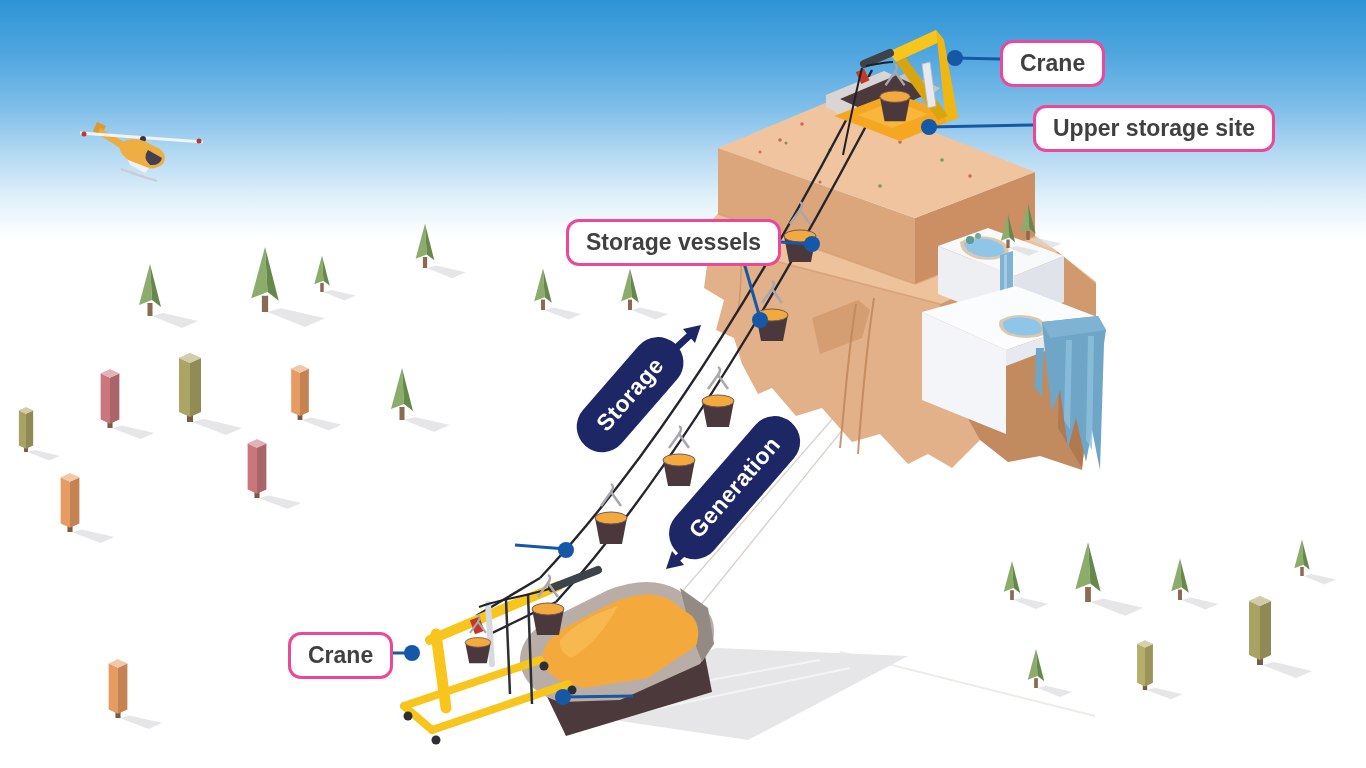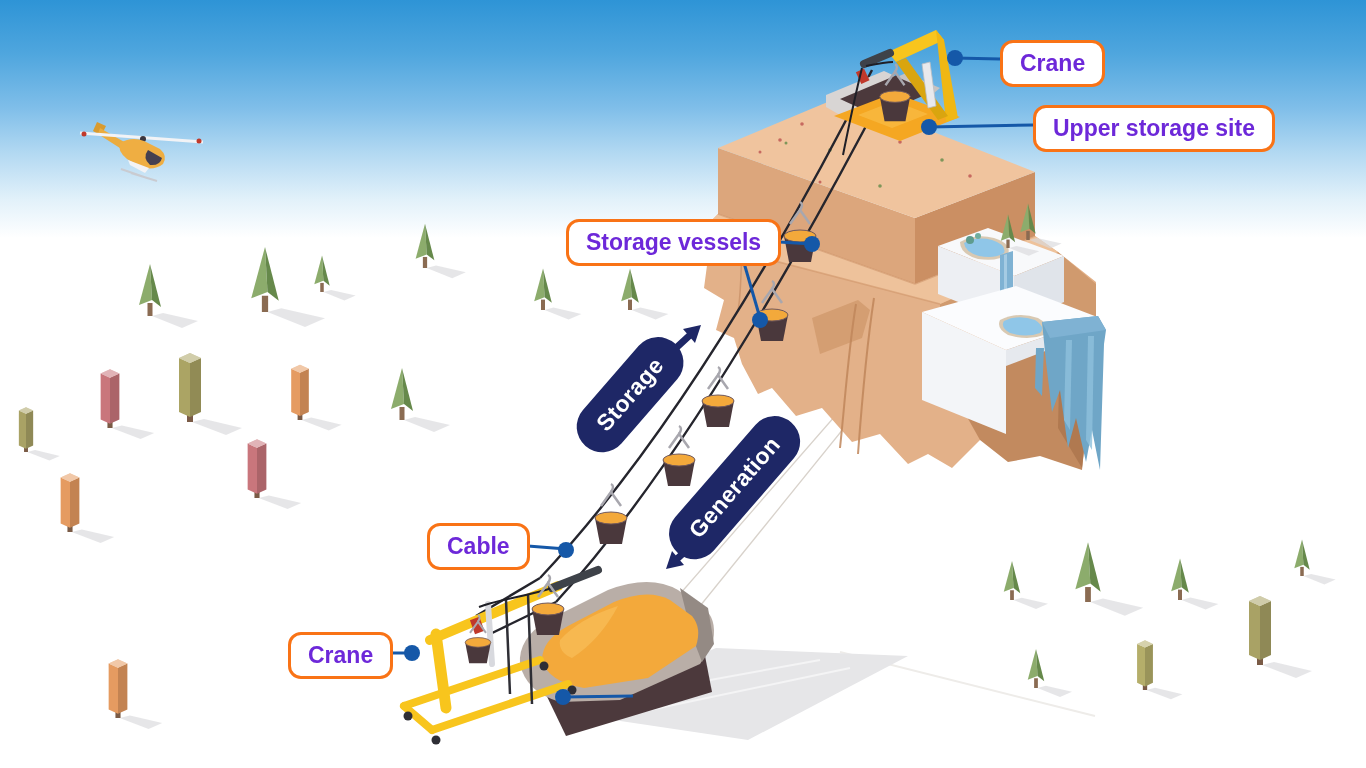--- a/index.html
+++ b/index.html
@@ -2,22 +2,22 @@
 <html><head>
 <meta charset="utf-8">
 <style>
   html,body{margin:0;padding:0;background:#fff;}
   .stage{position:relative;width:1366px;height:768px;overflow:hidden;
          font-family:"Liberation Sans",sans-serif;background:#fff;}
   .sky{position:absolute;left:0;top:0;right:0;bottom:0;
        background:linear-gradient(180deg,#2E94D6 0%,#4FA6DE 7%,#7FBEE9 14%,
                   #B3D9F2 20%,#E2F1FA 26%,#FFFFFF 31%);}
   svg.scene{position:absolute;left:0;top:0;}
-  .callout{position:absolute;background:#fff;border:3px solid #f97316;border-radius:13px;
-           color:#6d28d9;font-weight:bold;font-size:23px;line-height:1;
+  .callout{position:absolute;background:#fff;border:3px solid #ec4899;border-radius:13px;
+           color:#404040;font-weight:bold;font-size:23px;line-height:1;
            padding:9px 17px;white-space:nowrap;z-index:5;}
   .pill{position:absolute;background:#1E2766;color:#fff;font-weight:bold;font-size:23px;
         line-height:1;padding:14px 24px;border-radius:40px;transform:rotate(-49deg);
         white-space:nowrap;z-index:4;letter-spacing:.4px;}
 </style>
 </head>
 <body>
 
 <div class="stage">
   <div class="sky"></div>
@@ -239,18 +239,17 @@
       <path d="M664,359 L689,336" stroke="#1E2766" stroke-width="7" stroke-linecap="round" fill="none"></path>
       <path d="M701,325 L683,329 L695,343 Z" fill="#1E2766"></path>
       <path d="M706,532 L678,558" stroke="#1E2766" stroke-width="7" stroke-linecap="round" fill="none"></path>
       <path d="M666,569 L672,551 L684,565 Z" fill="#1E2766"></path>
     </g>
   </svg>
 
   <div class="callout" style="left:1000px;top:40px;">Crane</div>
   <div class="callout" style="left:1033px;top:105px;">Upper storage site</div>
   <div class="callout" style="left:566px;top:219px;">Storage vessels</div>
-  <div class="callout" style="left:427px;top:523px;">Cable</div>
   <div class="callout" style="left:288px;top:632px;">Crane</div>
 
   <div class="pill" style="left:562px;top:369px;">Storage</div>
   <div class="pill" style="left:648px;top:462px;">Generation</div>
 </div>
 
 </body></html>

